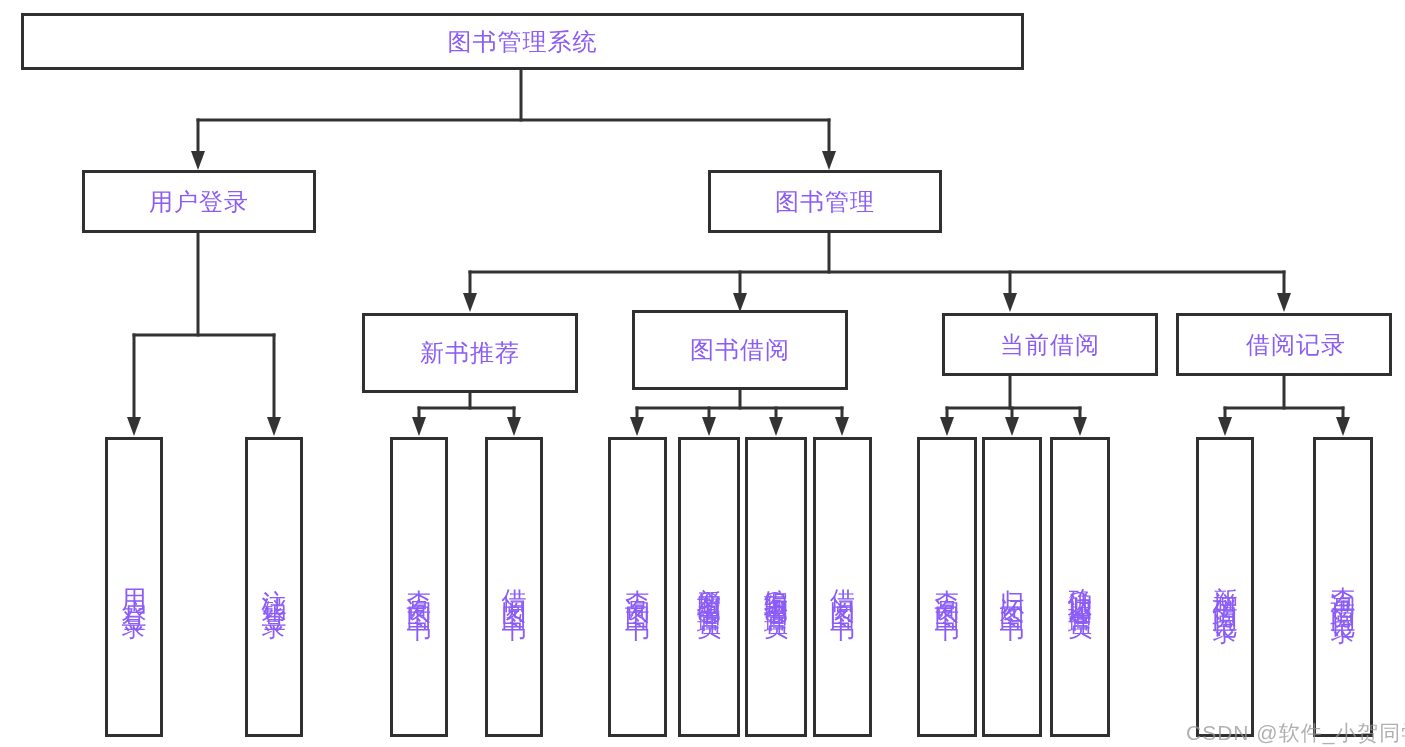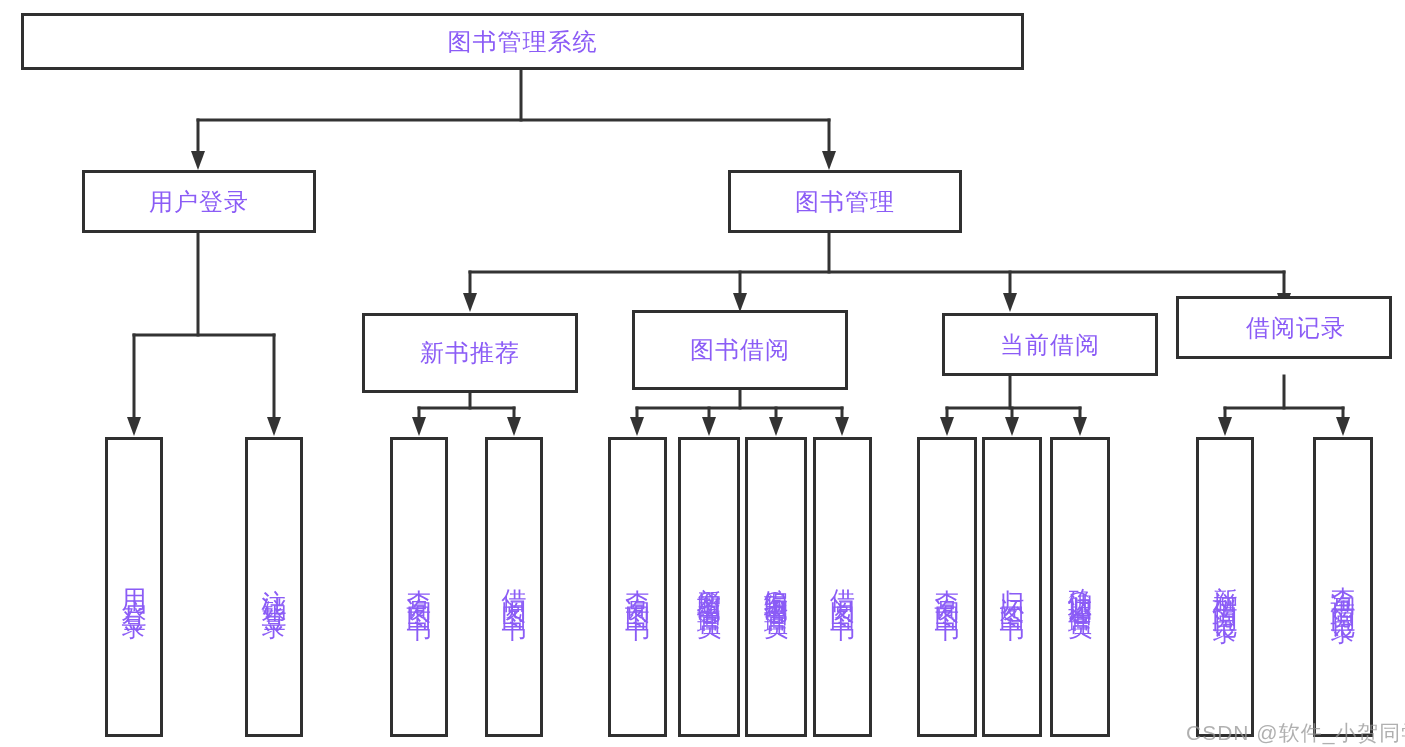--- a/index.html
+++ b/index.html
@@ -151,34 +151,34 @@
     </g>
   </svg>
 
   <div class="box" style="left:21px; top:13px; width:1003px; height:57px;">
     <span>图书管理系统</span>
   </div>
 
   <div class="box" style="left:82px; top:170px; width:234px; height:63px;">
     <span>用户登录</span>
   </div>
-  <div class="box" style="left:728px; top:170px; width:234px; height:63px;justify-content:center;">
+  <div class="box" style="left:708px; top:170px; width:234px; height:63px;justify-content:center;">
     <span>图书管理</span>
   </div>
 
   <div class="box" style="left:362px; top:313px; width:216px; height:80px;">
     <span>新书推荐</span>
   </div>
   <div class="box" style="left:632px; top:310px; width:216px; height:80px;">
     <span>图书借阅</span>
   </div>
   <div class="box" style="left:902px; top:313px; width:216px; height:63px;margin-left:40px;">
     <span>当前借阅</span>
   </div>
-  <div class="box" style="left:1176px; top:296px; width:216px; height:63px;padding-left:24px;">
+  <div class="box" style="left:1176px; top:313px; width:216px; height:63px;padding-left:24px;">
     <span>借阅记录</span>
   </div>
 
   <div class="box leaf" style="left:105px; top:437px; width:58px; height:300px;">
     <span class="vtext">用户登录</span>
   </div>
   <div class="box leaf" style="left:245px; top:437px; width:58px; height:300px;">
     <span class="vtext">注销登录</span>
   </div>
 

